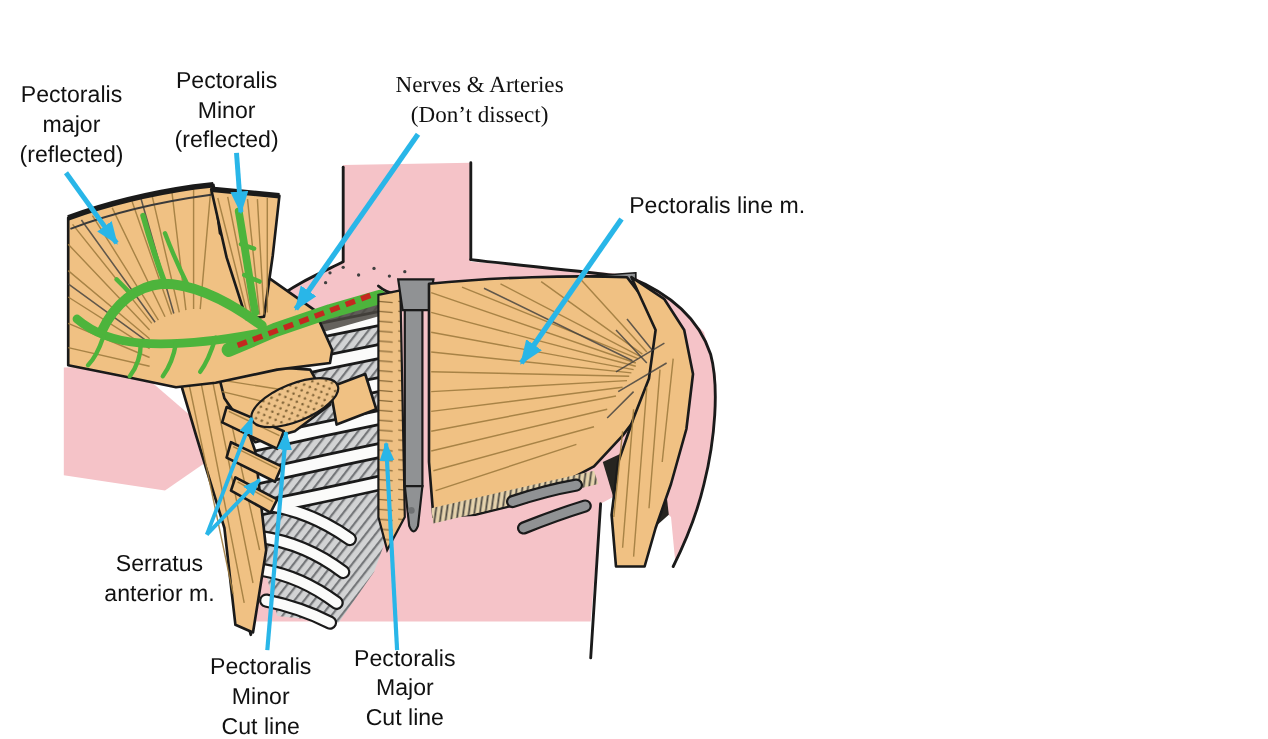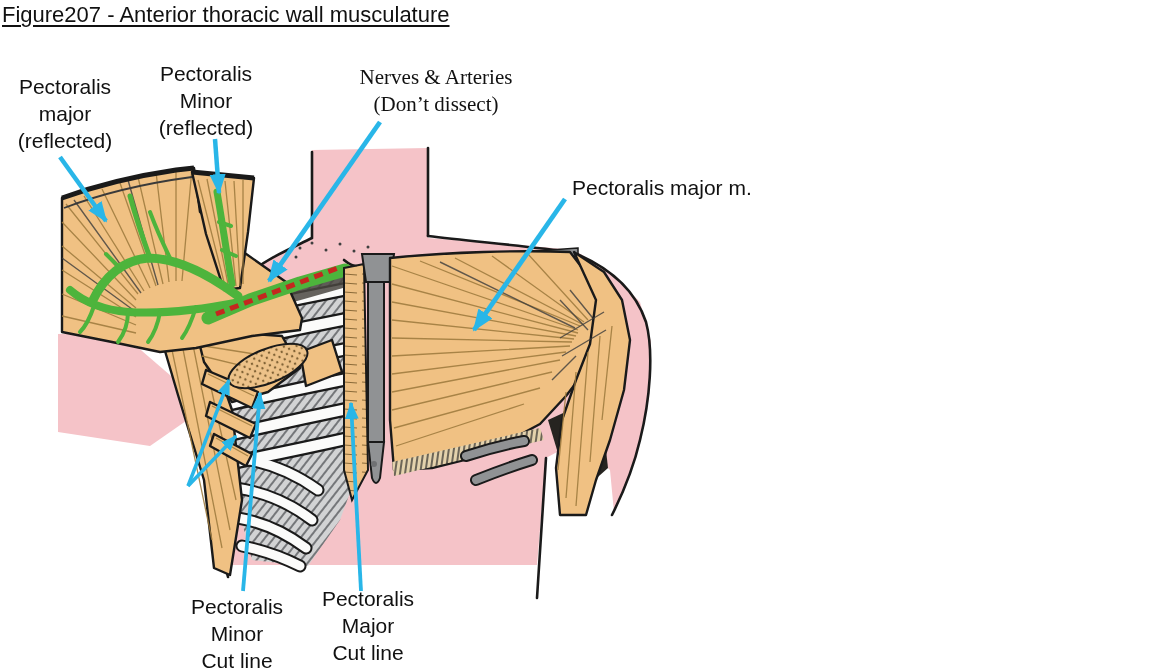--- a/index.html
+++ b/index.html
@@ -221,35 +221,36 @@
       <line class="arrow" x1="215" y1="139" x2="219" y2="193" stroke-width="4.5" marker-end="url(#ah)"></line>
       <line class="arrow" x1="380" y1="122" x2="269" y2="281" stroke-width="4.8" marker-end="url(#ah)"></line>
       <line class="arrow" x1="565" y1="199" x2="474" y2="330" stroke-width="4.8" marker-end="url(#ah)"></line>
       <line class="arrow" x1="188" y1="486" x2="229" y2="380" stroke-width="3.5" marker-end="url(#ah)"></line>
       <line class="arrow" x1="188" y1="486" x2="236" y2="436" stroke-width="3.5" marker-end="url(#ah)"></line>
       <line class="arrow" x1="243" y1="591" x2="260" y2="393" stroke-width="3.8" marker-end="url(#ah)"></line>
       <line class="arrow" x1="361" y1="591" x2="351" y2="403" stroke-width="3.8" marker-end="url(#ah)"></line>
     </g>
   </svg>
 
-  <div class="title">Figure207 - Anterior thoracic wall musculature</div>
 
   <div class="lbl" style="left:6px;top:73px;width:118px;">Pectoralis
 major
 (reflected)</div>
 
   <div class="lbl" style="left:146px;top:60px;width:120px;">Pectoralis
 Minor
 (reflected)</div>
 
   <div class="lbl" style="left:328px;top:64px;width:216px;font-family:Liberation Serif, serif;">Nerves &amp; Arteries
 (Don’t dissect)</div>
 
-  <div class="lbl left" style="left:572px;top:174px;width:260px;">Pectoralis major m.</div>
-
+  <div class="lbl left" style="left:572px;top:174px;width:260px;">Pectoralis line m.</div>
+
+  <div class="lbl" style="left:65px;top:499px;width:160px;">Serratus
+anterior m.</div>
 
   <div class="lbl" style="left:179px;top:593px;width:116px;">Pectoralis
 Minor
 Cut line</div>
 
   <div class="lbl" style="left:310px;top:585px;width:116px;">Pectoralis
 Major
 Cut line</div>
 </div>
 

